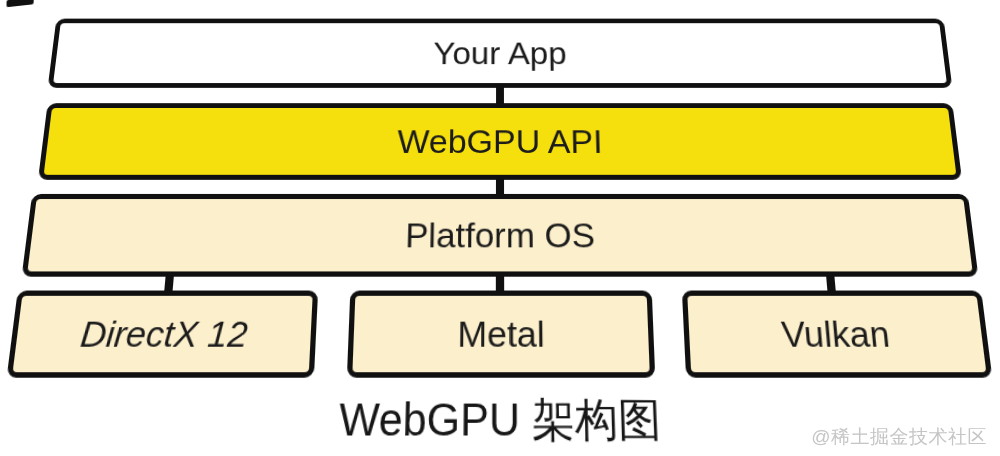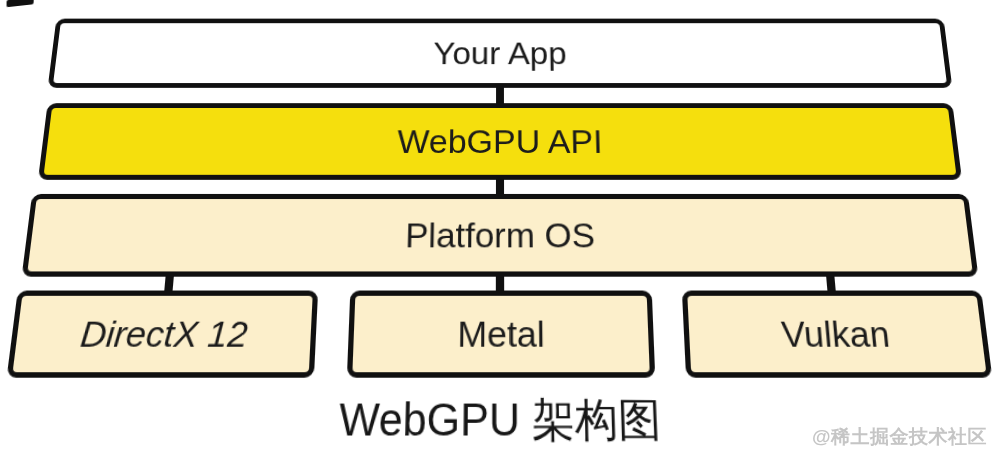--- a/index.html
+++ b/index.html
@@ -74,21 +74,20 @@
   }
   .watermark {
     position: absolute;
     right: 13px;
     bottom: 7px;
     font-size: 19px;
     line-height: 24px;
     letter-spacing: 0.5px;
     color: #c5c5c5;
     white-space: nowrap;
-    font-weight: bold;
   }
 </style>
 </head>
 <body>
 
 <div class="stage">
   <div class="diagram">
 
     <div class="crop-artifact"></div>
 

